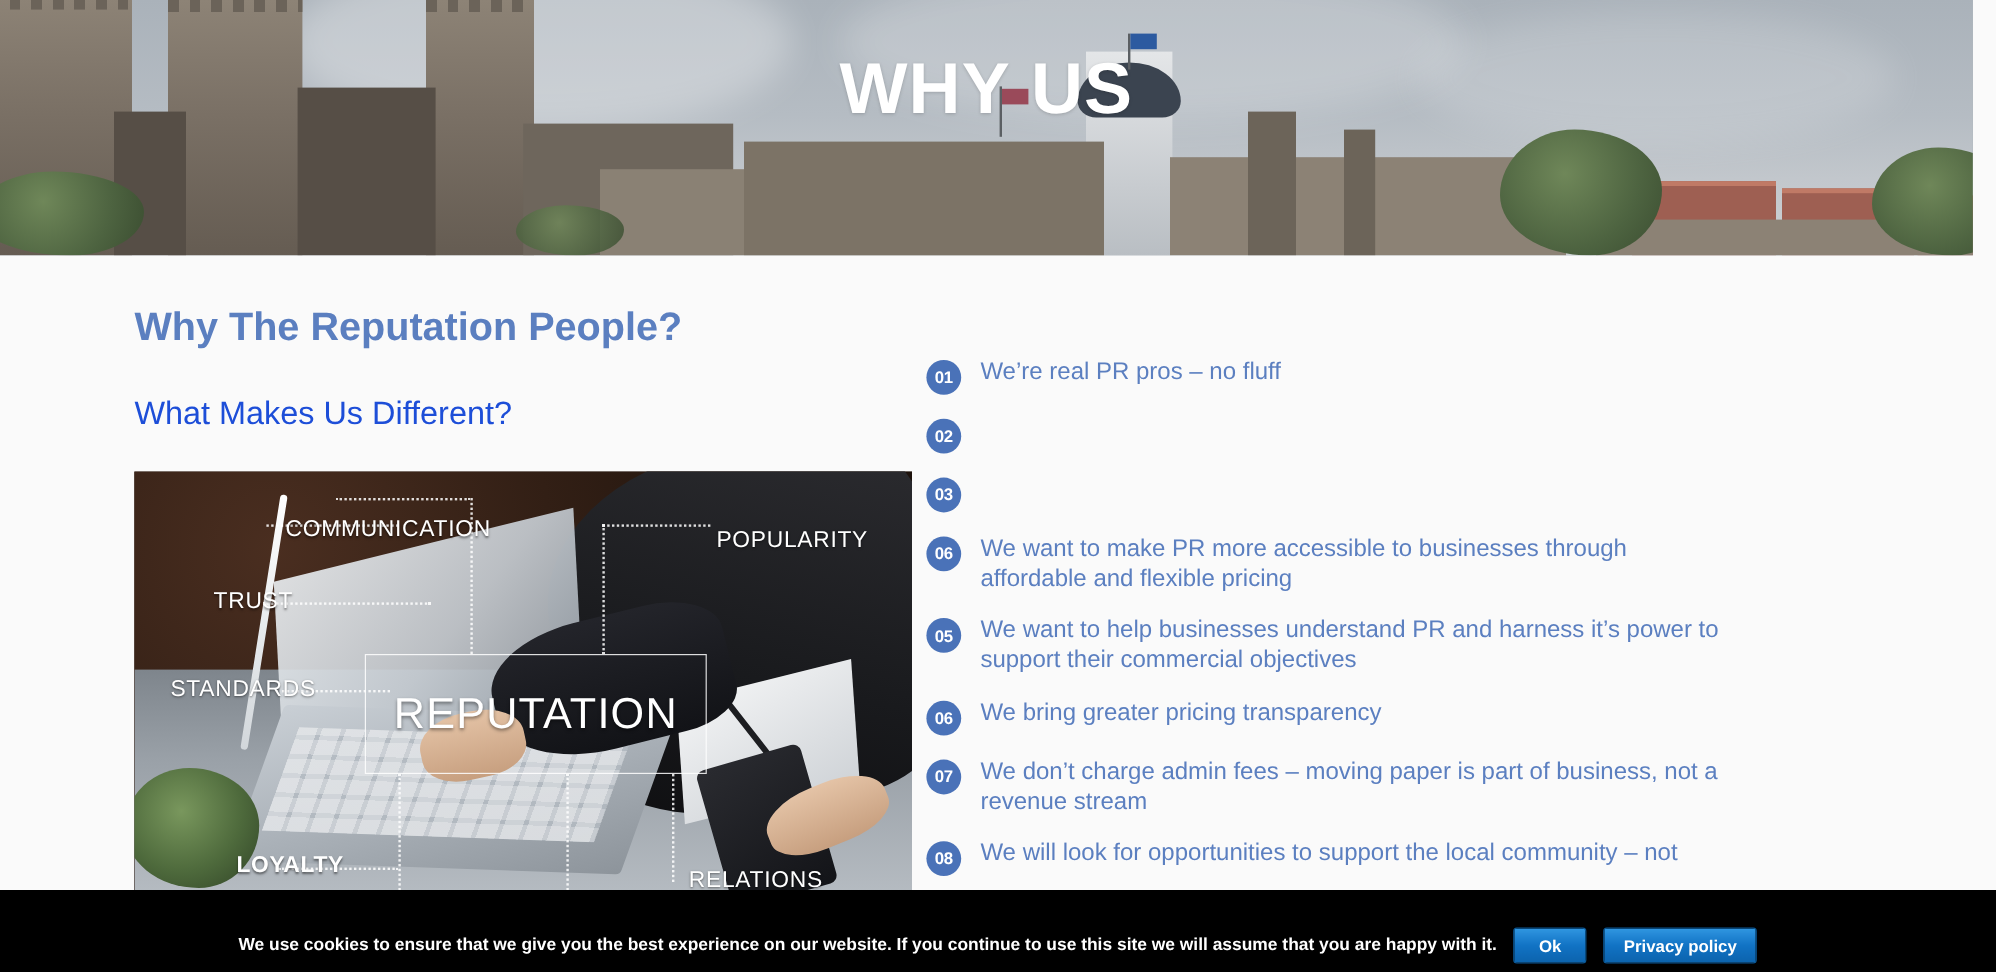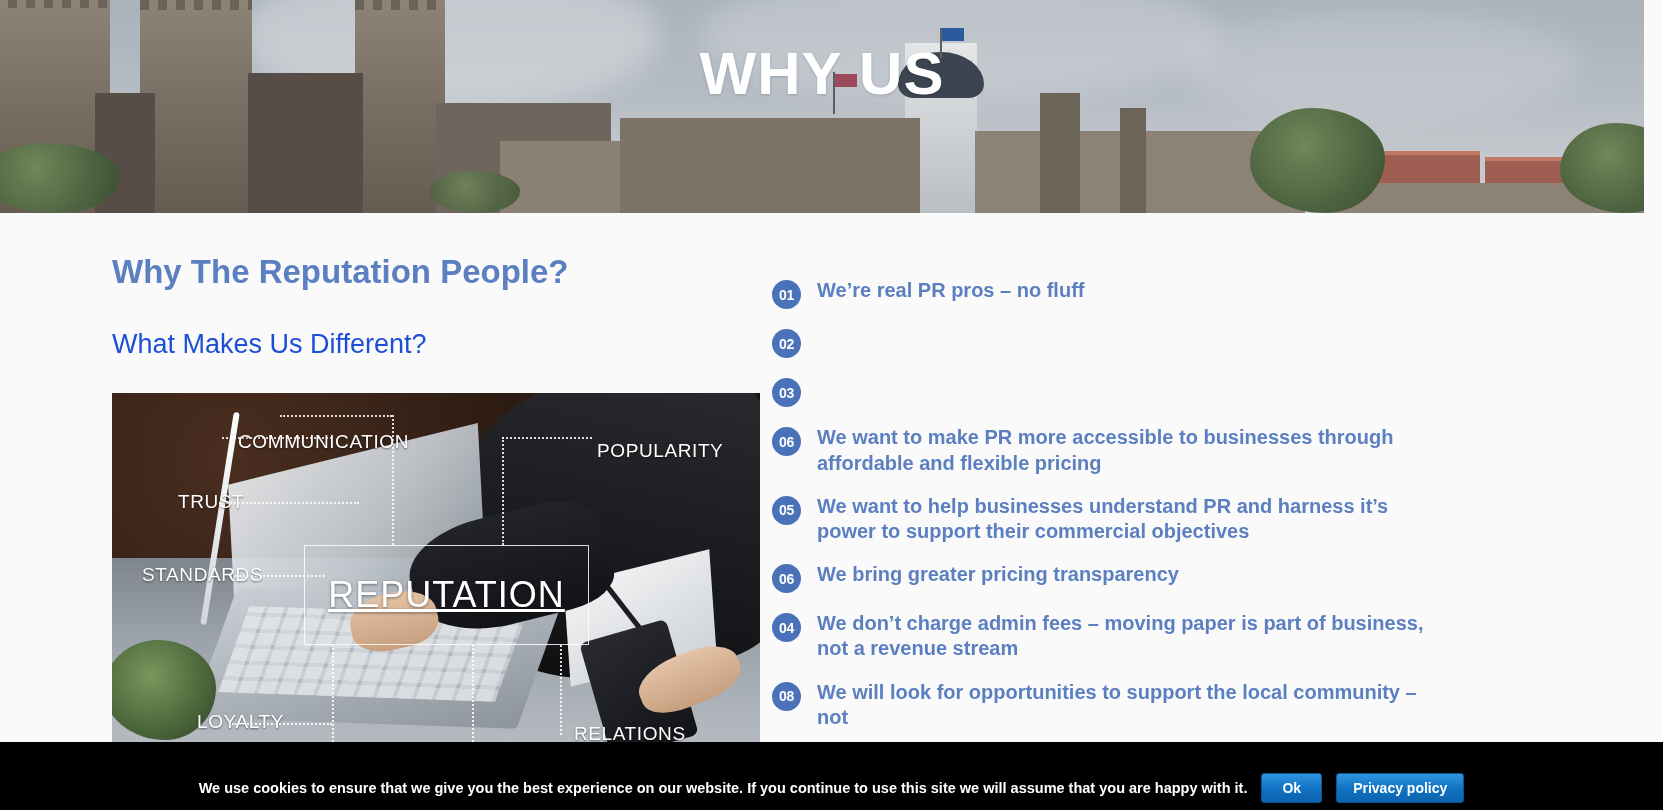--- a/index.html
+++ b/index.html
@@ -242,21 +242,20 @@
   }
   .rep-center {
     position: absolute;
     left: 192px; top: 152px;
     width: 285px; height: 100px;
     display: flex; align-items: center; justify-content: center;
     color: #fff;
     font-size: 36px;
     letter-spacing: 1px;
     text-shadow: 0 1px 3px rgba(0,0,0,.45);
-    text-decoration: underline;
   }
 
   
   .lead {
     color: #3c3c3c;
     font-size: 23px;
     font-weight: normal;
     margin-bottom: 34px;
     line-height: 1.25;
   }
@@ -277,21 +276,20 @@
     display: flex; align-items: center; justify-content: center;
     margin-top: 2px;
     letter-spacing: -0.3px;
   }
   .reason-text {
     margin-left: 16px;
     color: #5b7fc0;
     font-size: 20px;
     line-height: 1.26;
     max-width: 622px;
-    font-weight: bold;
   }
 
   
   .cookie-bar {
     position: fixed;
     left: 0; right: 0; bottom: 0;
     height: 68px;
     background: #000000;
     display: flex;
     align-items: center;
@@ -404,21 +402,21 @@
         <div class="dotline v" style="left:360px;top:252px;height:105px;"></div>
         <div class="dotline v" style="left:448px;top:252px;height:90px;"></div>
 
         <div class="rep-box"></div>
         <div class="rep-center">REPUTATION</div>
 
         <div class="rep-label" style="left:126px;top:38px;">COMMUNICATION</div>
         <div class="rep-label" style="left:485px;top:47px;">POPULARITY</div>
         <div class="rep-label" style="left:66px;top:98px;">TRUST</div>
         <div class="rep-label" style="left:30px;top:171px;">STANDARDS</div>
-        <div class="rep-label" style="left:85px;top:318px;">LOYALTY</div>
+        <div class="rep-label" style="left:85px;top:318px;font-weight:bold;">LOYALTY</div>
         <div class="rep-label" style="left:462px;top:330px;">RELATIONS</div>
       </div>
     </div>
 
     <div class="col-right">
       <ul class="reasons">
         <li>
           <span class="badge">01</span>
           <span class="reason-text">We’re real PR pros – no fluff</span>
         </li>
@@ -434,21 +432,21 @@
         </li>
         <li>
           <span class="badge">05</span>
           <span class="reason-text">We want to help businesses understand PR and harness it’s power to support their commercial objectives</span>
         </li>
         <li>
           <span class="badge">06</span>
           <span class="reason-text">We bring greater pricing transparency</span>
         </li>
         <li>
-          <span class="badge">04</span>
+          <span class="badge">07</span>
           <span class="reason-text">We don’t charge admin fees – moving paper is part of business, not a revenue stream</span>
         </li>
         <li>
           <span class="badge">08</span>
           <span class="reason-text">We will look for opportunities to support the local community – not</span>
         </li>
       </ul>
     </div>
 
   </div>

